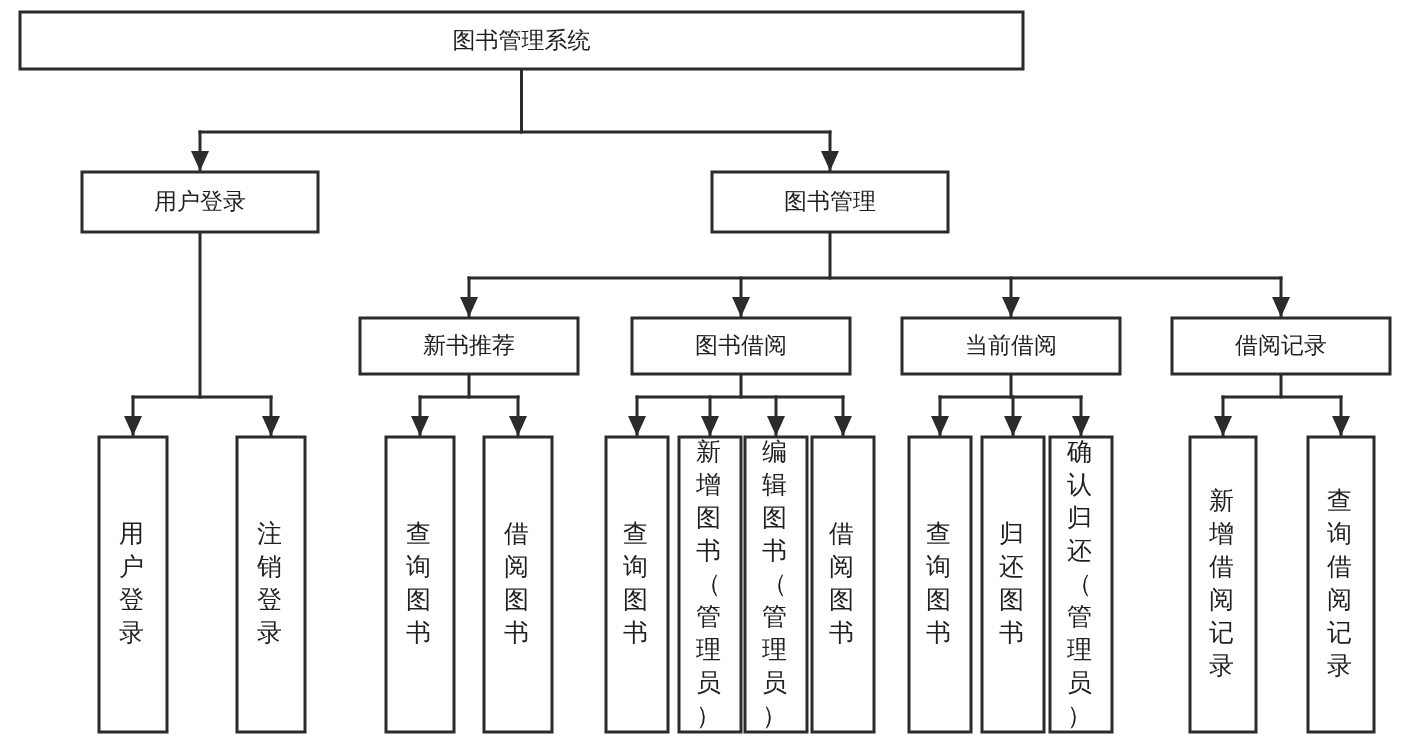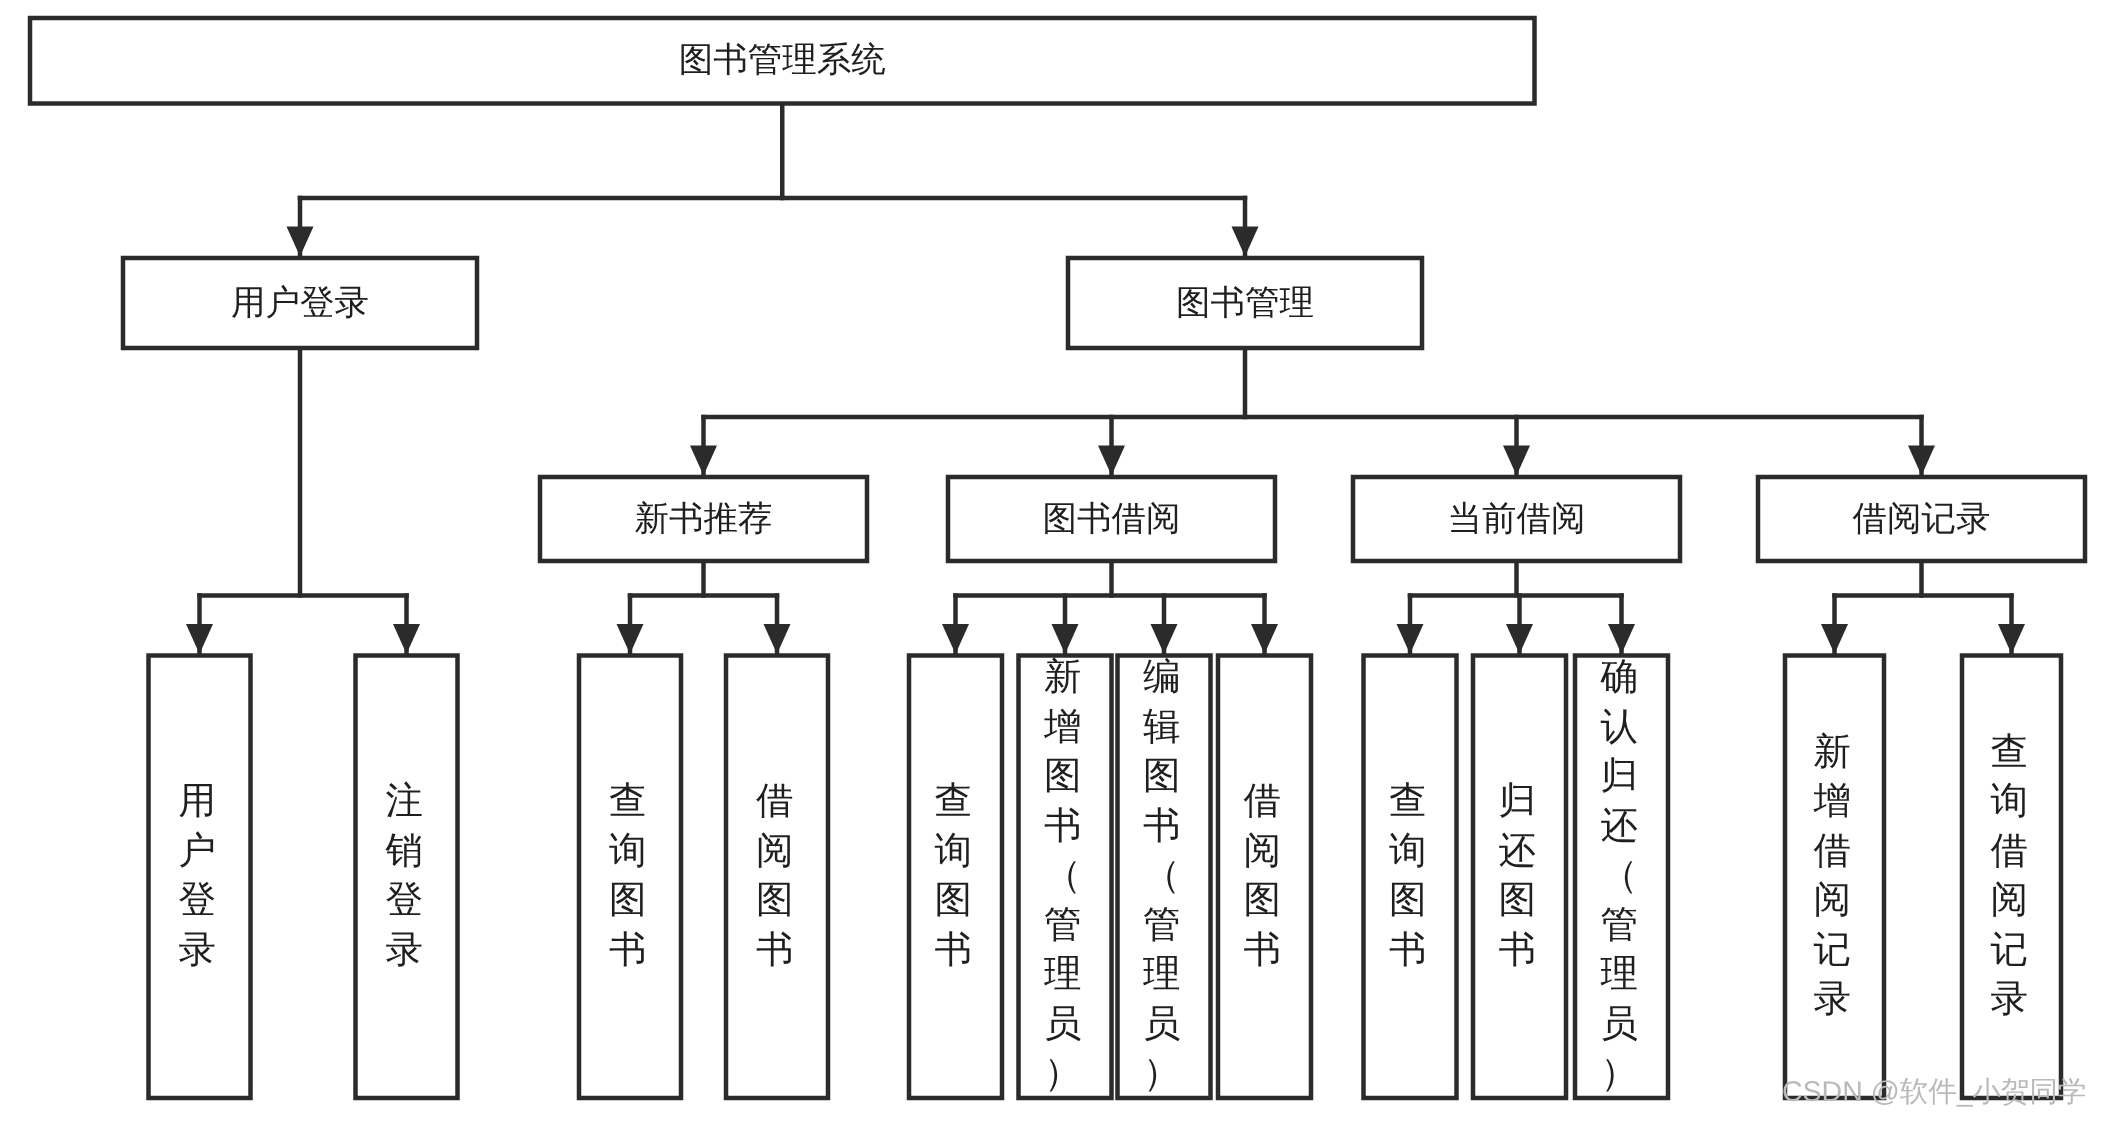--- a/index.html
+++ b/index.html
@@ -202,14 +202,13 @@
         <g>
           <rect x="1190" y="437" width="66" height="295" class="node-box"></rect>
           <text class="node-label-vertical" x="1223" y="502"><tspan x="1223" y="502">新</tspan><tspan x="1223" y="535">增</tspan><tspan x="1223" y="568">借</tspan><tspan x="1223" y="601">阅</tspan><tspan x="1223" y="634">记</tspan><tspan x="1223" y="667">录</tspan></text>
         </g>
         <g>
           <rect x="1308" y="437" width="66" height="295" class="node-box"></rect>
           <text class="node-label-vertical" x="1341" y="502"><tspan x="1341" y="502">查</tspan><tspan x="1341" y="535">询</tspan><tspan x="1341" y="568">借</tspan><tspan x="1341" y="601">阅</tspan><tspan x="1341" y="634">记</tspan><tspan x="1341" y="667">录</tspan></text>
         </g>
       </g>
   </svg>
-  <div class="watermark">CSDN @软件_小贺同学</div>
 </div>
 
 </body></html>

